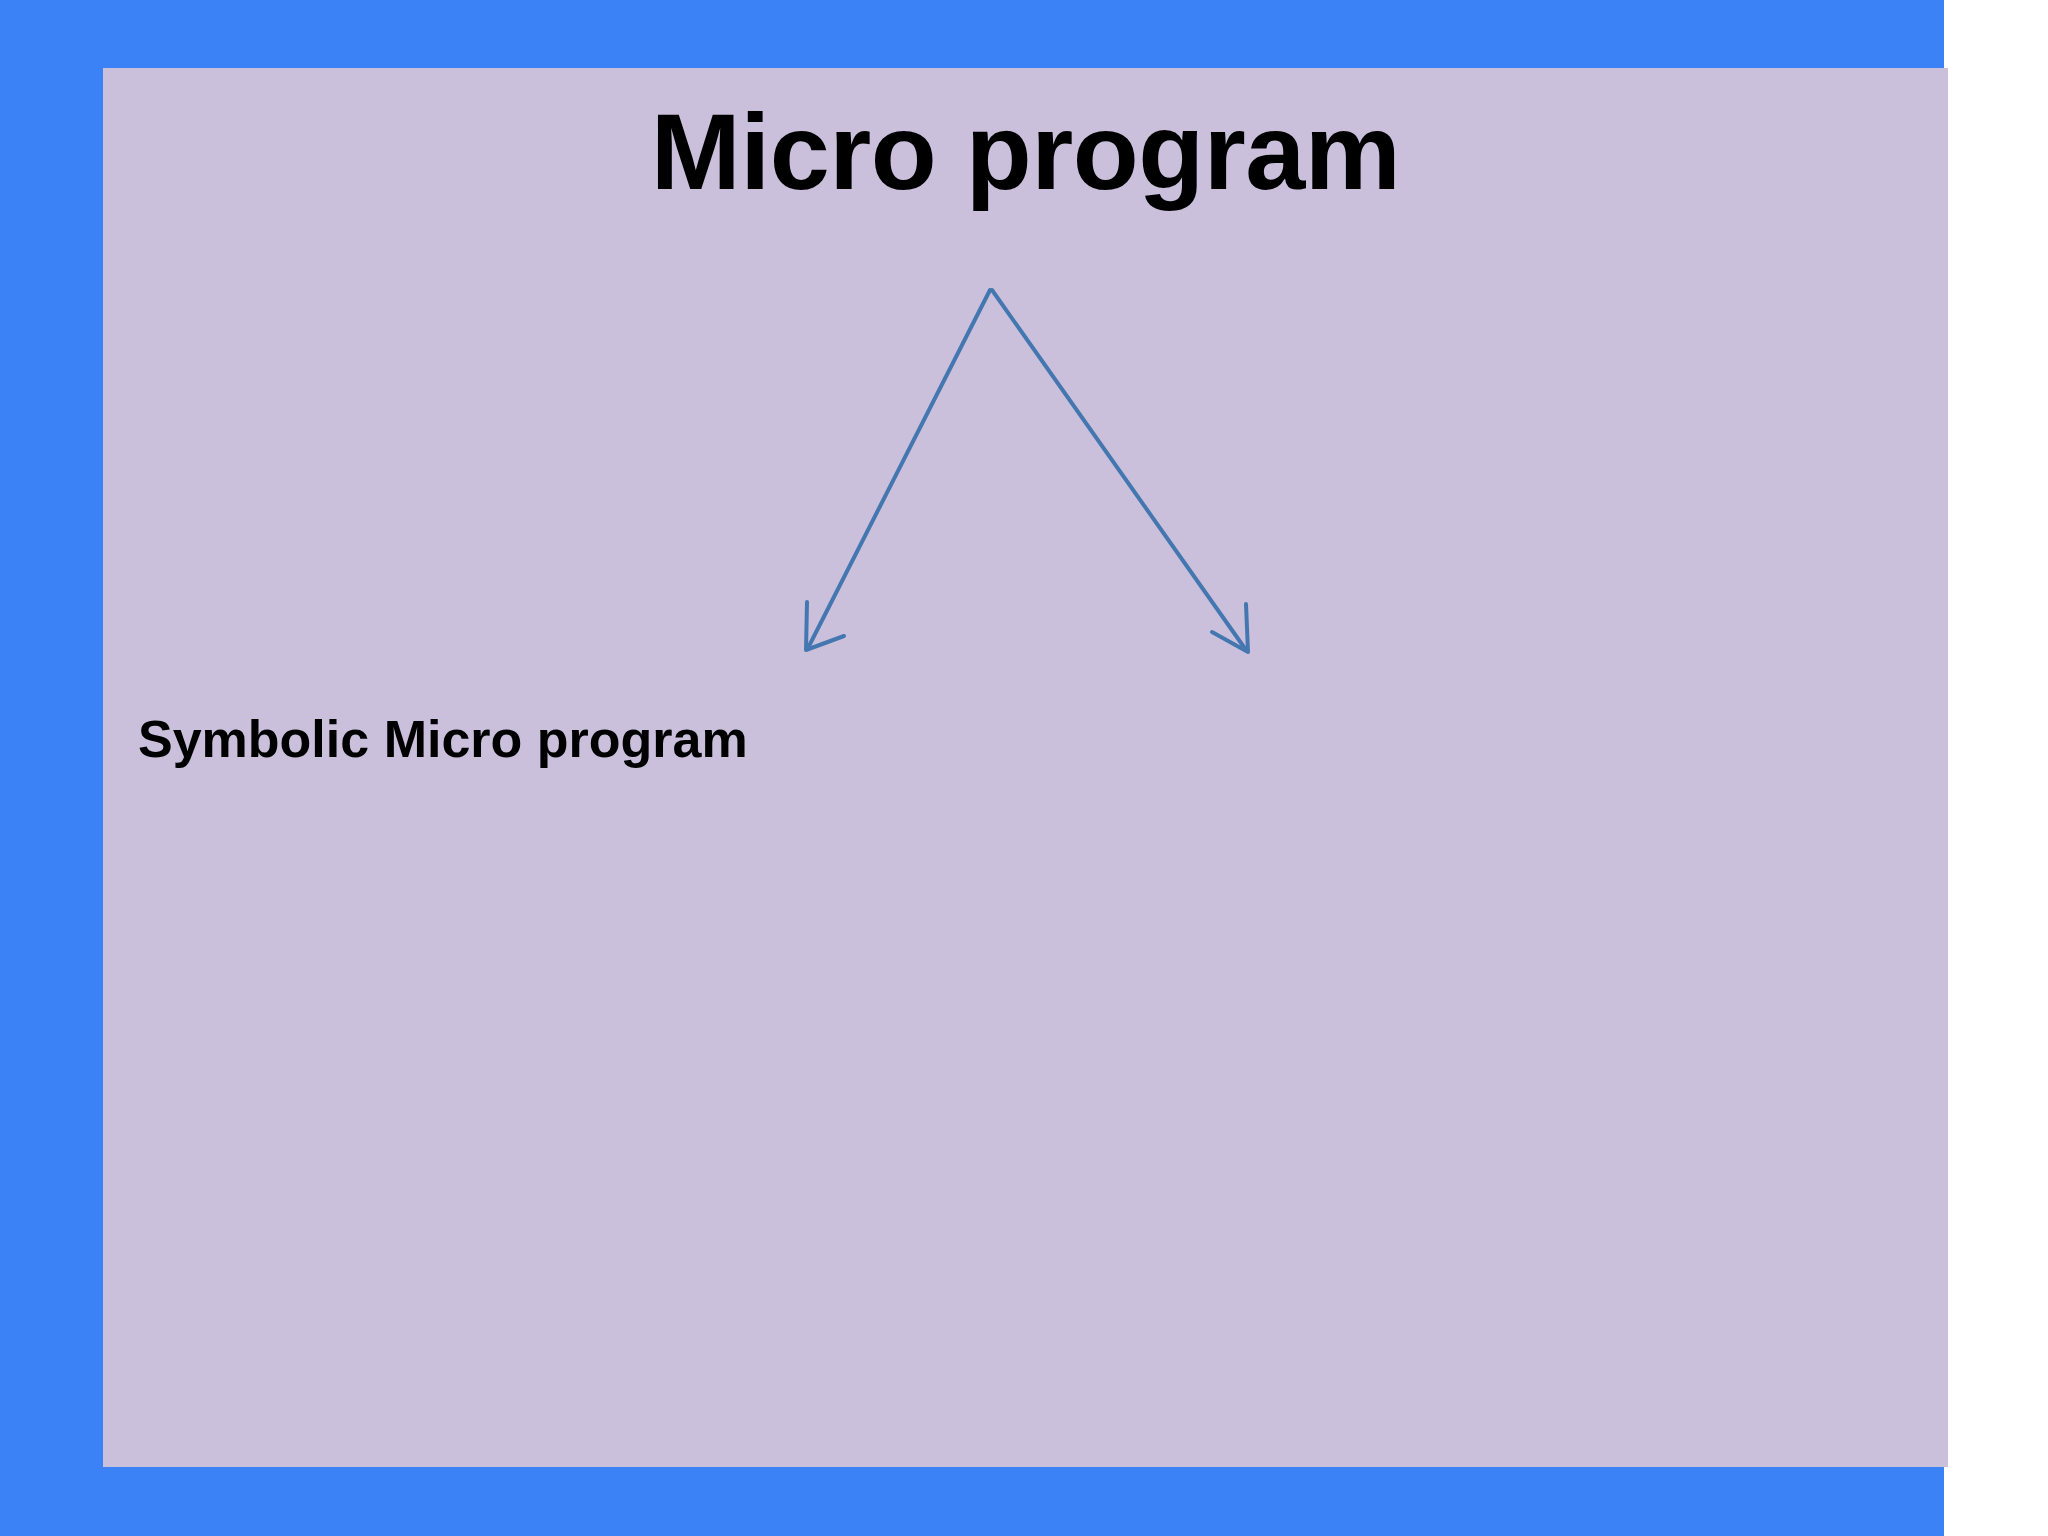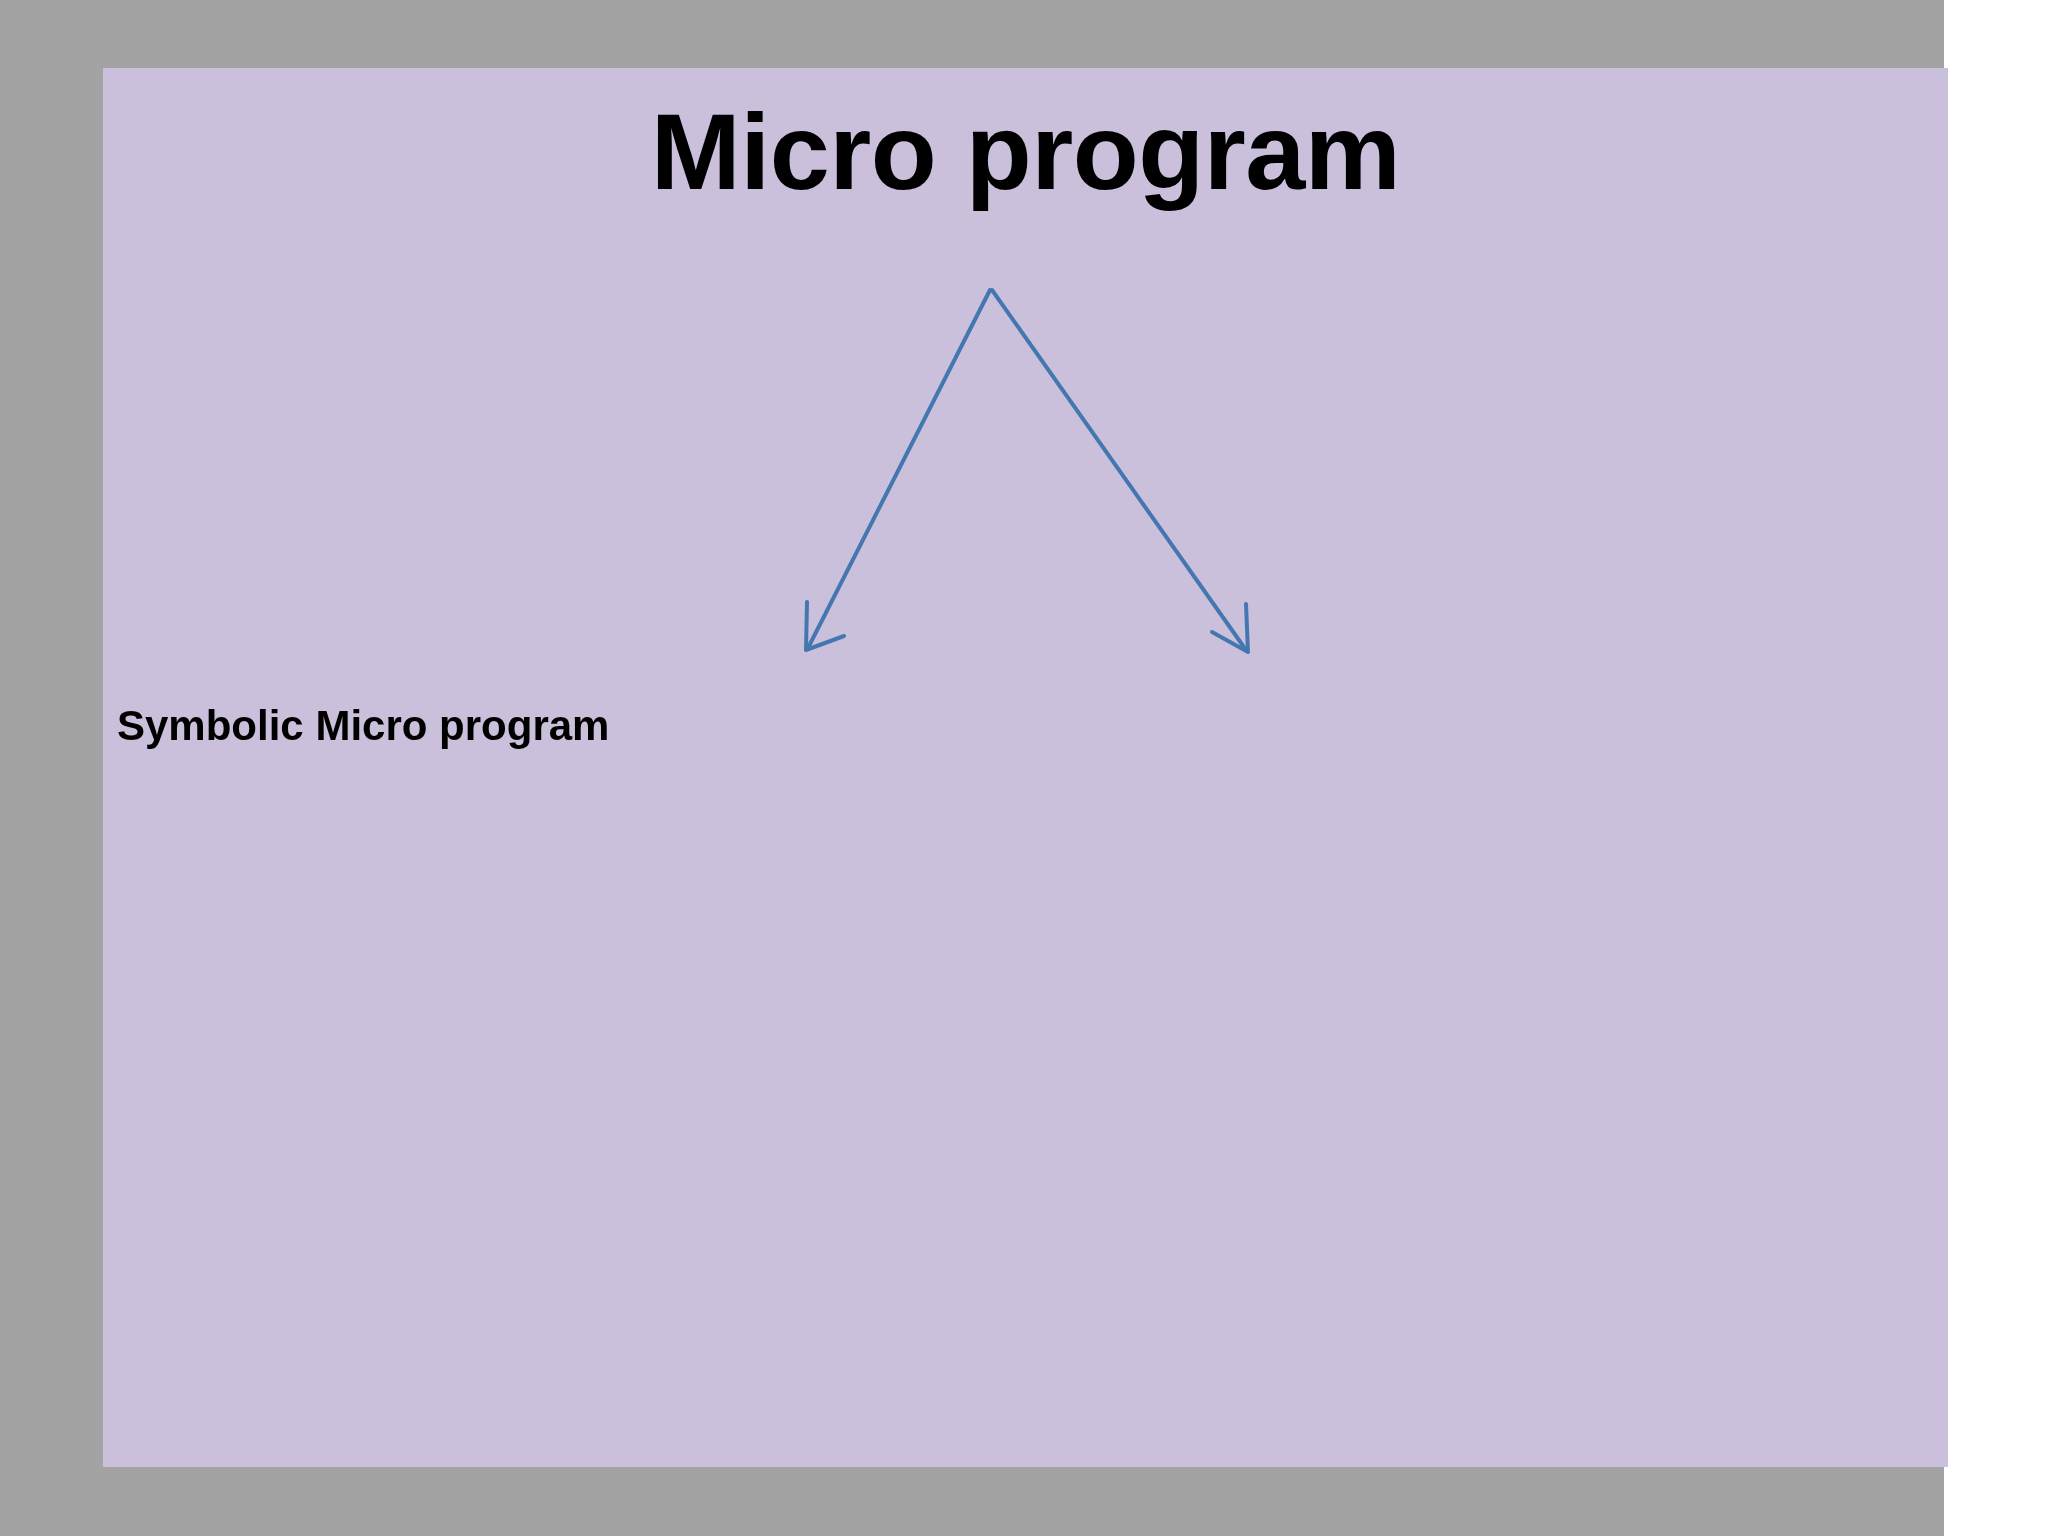--- a/index.html
+++ b/index.html
@@ -11,21 +11,21 @@
     width: 2048px;
     height: 1536px;
     font-family: "Liberation Sans", sans-serif;
     overflow: hidden;
   }
 
   #slide-canvas {
     position: relative;
     width: 1944px;
     height: 1536px;
-    background: #a3a3a3;
+    background: #3b82f6;
   }
 
   
   #slide-body {
     position: absolute;
     left: 103px;
     top: 68px;
     width: 1845px;
     height: 1399px;
     background: #cac0dc;
@@ -61,27 +61,28 @@
   #branch-row {
     position: absolute;
     left: 103px;
     top: 672px;
     width: 1845px;
     height: 100px;
   }
 
   .branch-label {
     position: absolute;
-    top: 4px;
+    top: 17px;
     font-family: "Liberation Sans", sans-serif;
     font-weight: bold;
-    font-size: 42px;
+    font-size: 52px;
     line-height: 100px;
     color: #000000;
     white-space: nowrap;
+    margin-left: 21px;
   }
 
   #branch-label-symbolic {
     left: 14px;
   }
 
   #branch-label-binary {
     left: 1064px;
   }
 </style>

